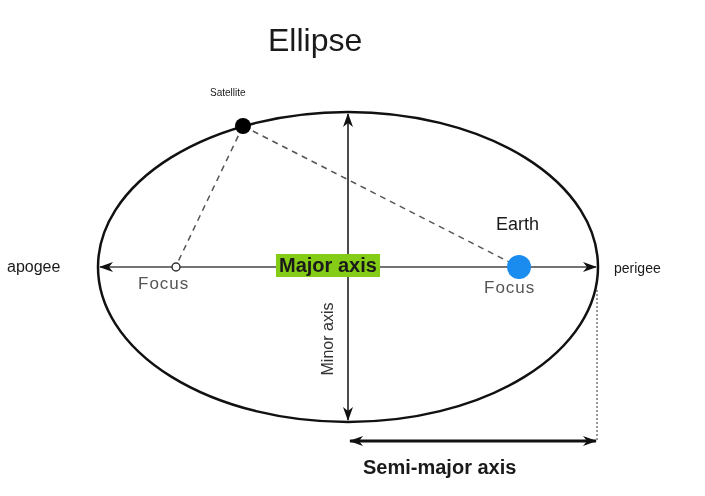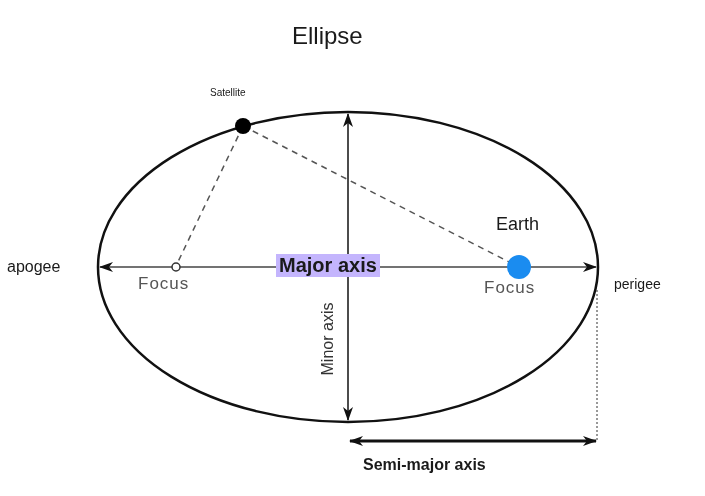--- a/index.html
+++ b/index.html
@@ -1,28 +1,28 @@
 <!DOCTYPE html>
 <html><head>
 <meta charset="utf-8">
 <style>
   html, body { margin: 0; padding: 0; background: #ffffff; }
   body { width: 705px; height: 496px; position: relative; overflow: hidden; font-family: "Liberation Sans", sans-serif; }
   svg { position: absolute; left: 0; top: 0; }
   .lbl { position: absolute; white-space: nowrap; color: #1a1a1a; }
-  .title { left: 268px; top: 22px; font-size: 24px; margin-left: 24px; }
+  .title { left: 268px; top: 22px; font-size: 32px; }
   .sat { left: 210px; top: 87px; font-size: 10px; }
   .apo { left: 7px; top: 258px; font-size: 16px; }
-  .peri { left: 614px; top: 276px; font-size: 14px; }
+  .peri { left: 614px; top: 260px; font-size: 14px; }
   .earth { left: 496px; top: 214px; font-size: 18px; text-align: right; }
   .focusL { left: 138px; top: 274px; font-size: 17px; color: #555; letter-spacing: 1px; }
   .focusR { left: 484px; top: 278px; font-size: 17px; color: #555; letter-spacing: 1px; }
-  .major { left: 276px; top: 254px; font-size: 20px; font-weight: bold; background: #c4b5fd; padding: 0 3px; }
+  .major { left: 276px; top: 254px; font-size: 20px; font-weight: bold; background: #84cc16; padding: 0 3px; }
   .minor { left: 268px; top: 330px; font-size: 16px; color: #333; transform: rotate(-90deg); transform-origin: center; width: 120px; text-align: center; }
-  .semi { left: 363px; top: 456px; font-size: 16px; font-weight: bold; }
+  .semi { left: 363px; top: 456px; font-size: 20px; font-weight: bold; }
 </style>
 </head>
 <body>
 
 <svg width="705" height="496" viewBox="0 0 705 496">
   <defs>
     <marker id="ah" markerWidth="14" markerHeight="10" refX="13" refY="5" orient="auto-start-reverse" markerUnits="userSpaceOnUse">
       <path d="M0,0 L14,5 L0,10 L4,5 Z" fill="#111"></path>
     </marker>
   </defs>

